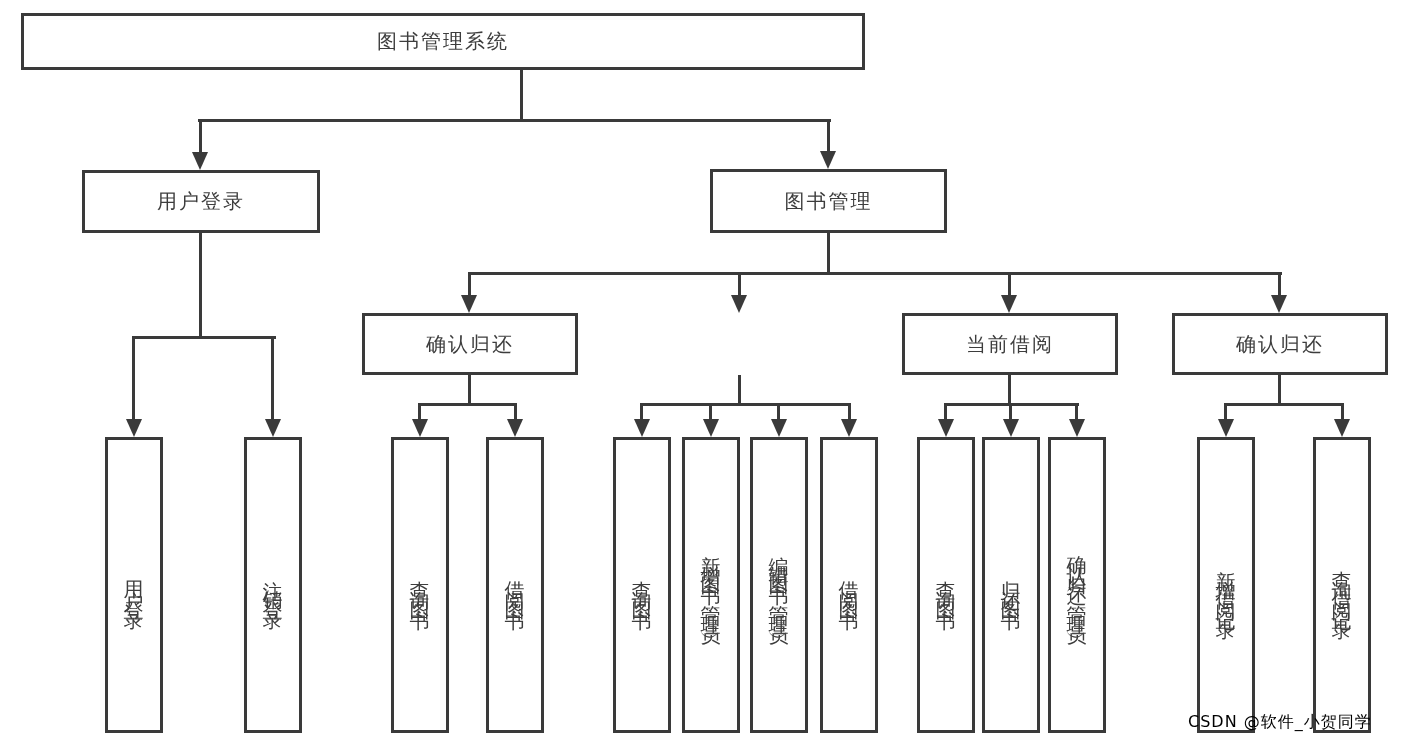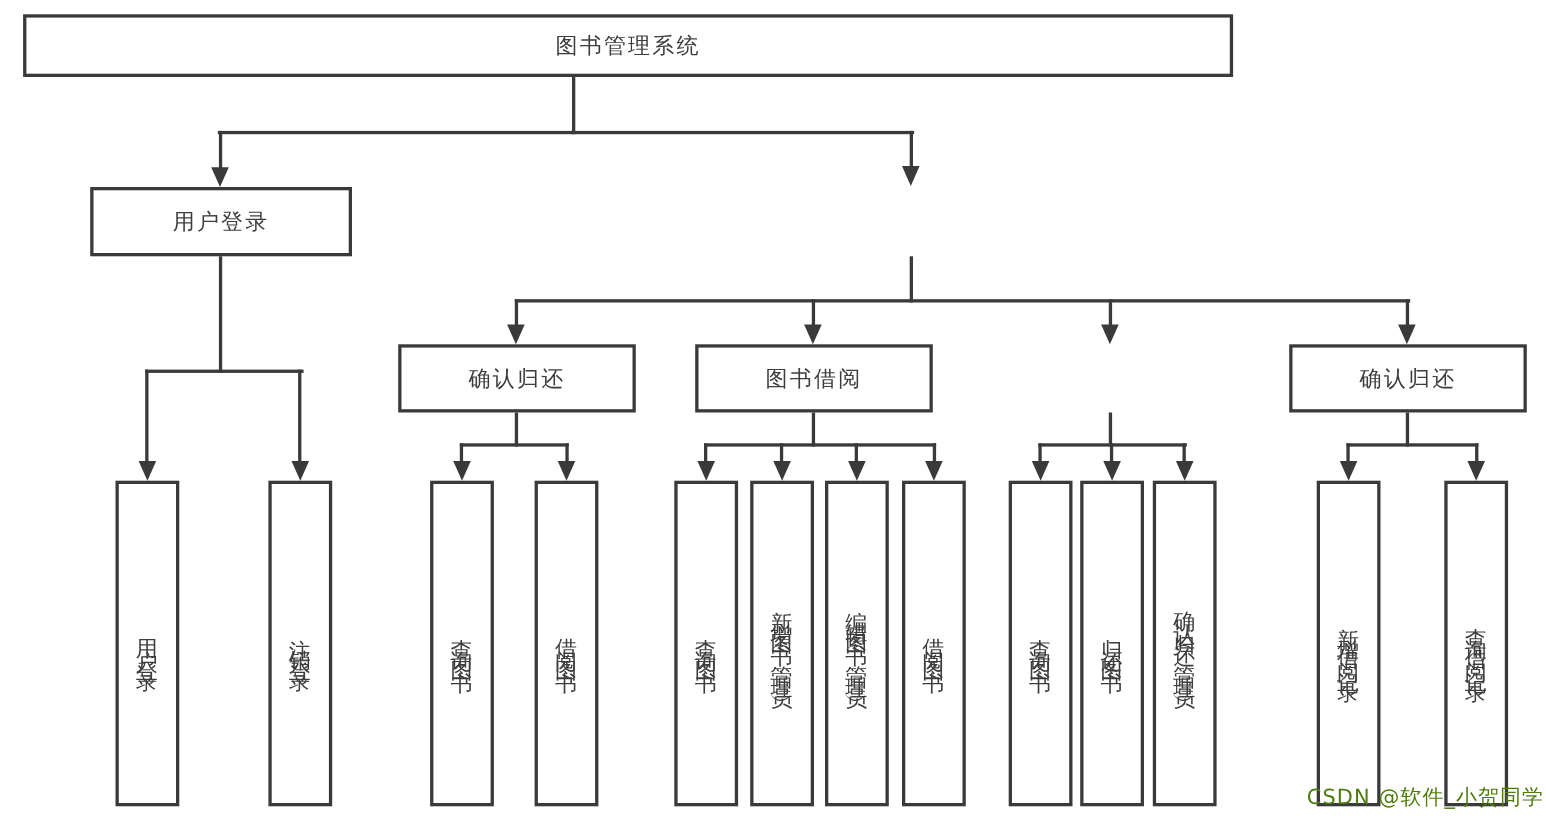--- a/index.html
+++ b/index.html
@@ -20,42 +20,45 @@
   .hl,.vl{position:absolute;background:#3a3a3a;}
   .hl{height:3px;}
   .vl{width:3px;}
   .arrow{
     position:absolute;width:0;height:0;
     border-left:8px solid transparent;border-right:8px solid transparent;
     border-top:18px solid #3a3a3a;
   }
   .watermark{
     position:absolute;left:1188px;top:712px;
-    color:#4d7c0f;font-size:19px;letter-spacing:1px;white-space:nowrap;
+    color:#000000;font-size:16px;letter-spacing:1px;white-space:nowrap;
   }
 </style>
 </head>
 <body>
 
 <div class="canvas">
 
-  <div class="box" style="left:21px;top:13px;width:1100px;height:57px;">
+  <div class="box" style="left:21px;top:13px;width:844px;height:57px;">
     <span class="label">图书管理系统</span>
   </div>
 
   <div class="box" style="left:82px;top:170px;width:238px;height:63px;">
     <span class="label">用户登录</span>
   </div>
 
+  <div class="box" style="left:710px;top:169px;width:237px;height:64px;">
+    <span class="label">图书管理</span>
+  </div>
 
   <div class="box" style="left:362px;top:313px;width:216px;height:62px;">
     <span class="label">确认归还</span>
   </div>
-  <div class="box" style="left:632px;top:313px;width:216px;height:62px;">
-    <span class="label">图书借阅</span>
+  <div class="box" style="left:902px;top:313px;width:216px;height:62px;">
+    <span class="label">当前借阅</span>
   </div>
   <div class="box" style="left:1172px;top:313px;width:216px;height:62px;">
     <span class="label">确认归还</span>
   </div>
 
   <div class="box leaf" style="left:105px;top:437px;width:58px;height:296px;">
     <span class="label">用户登录</span>
   </div>
   <div class="box leaf" style="left:244px;top:437px;width:58px;height:296px;">
     <span class="label">注销登录</span>

